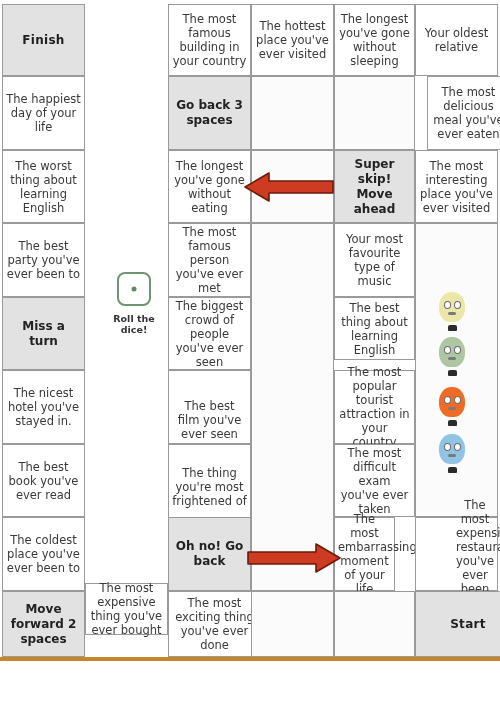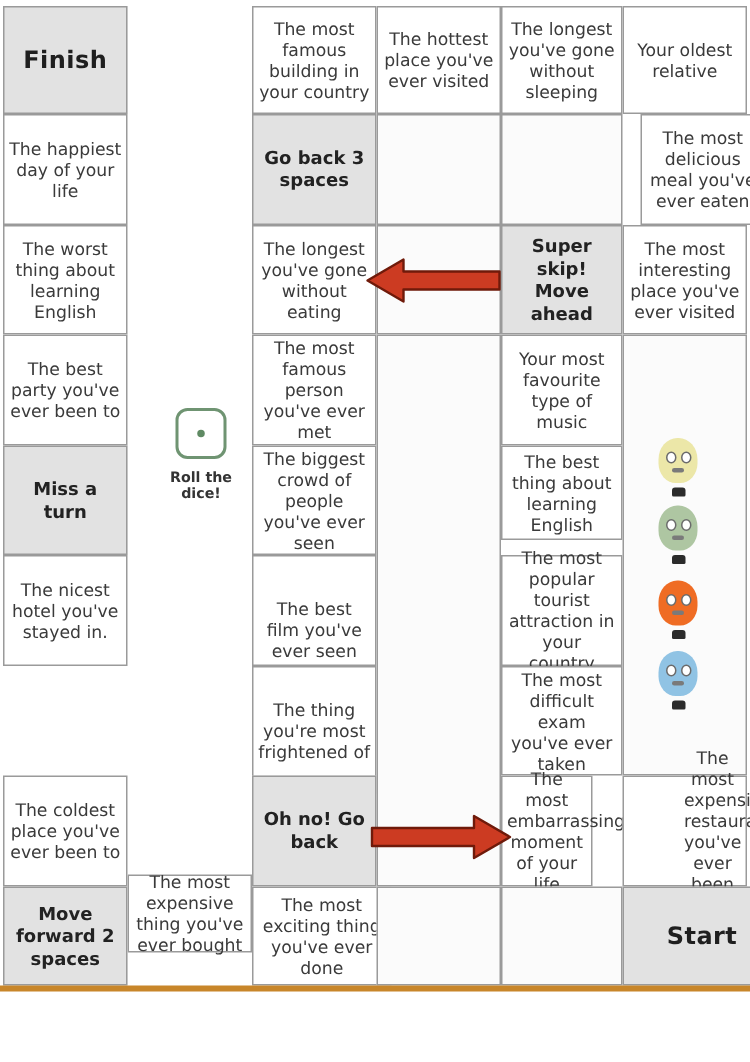--- a/index.html
+++ b/index.html
@@ -45,21 +45,21 @@
     background: #e2e2e2;
     font-weight: bold;
     color: #222222;
     font-size: 12px;
     line-height: 15px;
   }
   .cell.endpoint {
     background: #e2e2e2;
     font-weight: bold;
     color: #1f1f1f;
-    font-size: 16px;
+    font-size: 12px;
     letter-spacing: 0.3px;
   }
   .cell.blank {
     background: #fbfbfb;
     border: 1px solid #9a9a9a;
   }
 
   
   #bottom-rail {
     position: absolute;
@@ -181,20 +181,23 @@
   </div>
   <div class="cell" style="left:2px;  top:223px; width:83px;  height:74px;">
     <span class="txt">The best party you've ever been to</span>
   </div>
   <div class="cell special" style="left:2px;  top:297px; width:83px;  height:73px;">
     <span class="txt">Miss a turn</span>
   </div>
   <div class="cell" style="left:2px;  top:370px; width:83px;  height:74px;">
     <span class="txt">The nicest hotel you've stayed in.</span>
   </div>
+  <div class="cell" style="left:2px;  top:444px; width:83px;  height:73px;">
+    <span class="txt">The best book you've ever read</span>
+  </div>
   <div class="cell" style="left:2px;  top:517px; width:83px;  height:74px;">
     <span class="txt">The coldest place you've ever been to</span>
   </div>
   <div class="cell special" style="left:2px;  top:591px; width:83px;  height:66px;">
     <span class="txt">Move forward 2 spaces</span>
   </div>
 
   <div class="cell" style="left:85px; top:583px; width:83px;  height:52px;">
     <span class="txt">The most expensive thing you've ever bought</span>
   </div>

